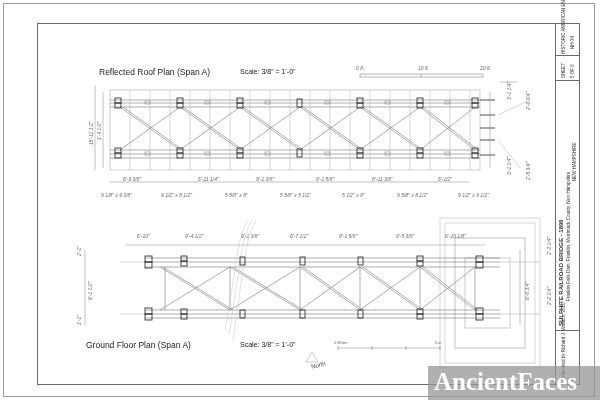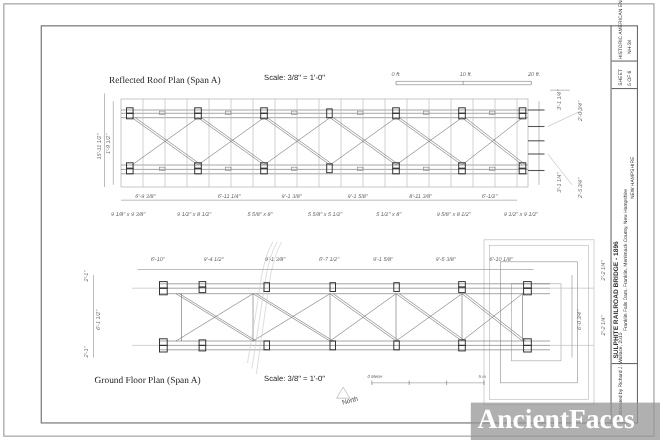--- a/index.html
+++ b/index.html
@@ -1,19 +1,19 @@
 <!DOCTYPE html>
 <html><head>
 <meta charset="utf-8">
 <style>
   html, body { margin: 0; padding: 0; background: #ffffff; }
   body { width: 600px; height: 400px; position: relative; overflow: hidden; font-family: "Liberation Sans", sans-serif; }
   .outer { position: absolute; left: 3px; top: 3px; width: 592px; height: 394px; border: 1px solid #9a9a9a; box-sizing: border-box; }
   .sheet { position: absolute; left: 37px; top: 23px; width: 543px; height: 362px; border: 1px solid #6a6a6a; box-sizing: border-box; background: #fff; }
-  .title-text { position: absolute; font-size: 8.5px; color: #222; white-space: nowrap; font-family: Liberation Serif, serif; }
+  .title-text { position: absolute; font-size: 8.5px; color: #222; white-space: nowrap; }
   .scale-text { position: absolute; font-size: 7px; color: #222; white-space: nowrap; }
   .dim { position: absolute; font-size: 5px; color: #666; white-space: nowrap; font-style: italic; }
   .dimv { position: absolute; font-size: 5px; color: #666; white-space: nowrap; font-style: italic; transform: rotate(-90deg); transform-origin: left top; }
   .titleblock { position: absolute; left: 555px; top: 23px; width: 25px; height: 362px; border-left: 1px solid #6a6a6a; box-sizing: border-box; }
   .tb-cell { position: absolute; left: 0; width: 24px; border-bottom: 1px solid #6a6a6a; box-sizing: border-box; }
   .tb-text { position: absolute; font-size: 4.5px; color: #333; white-space: nowrap; transform: rotate(-90deg); transform-origin: left top; }
   .watermark { position: absolute; left: 428px; top: 366px; width: 172px; height: 34px; background: rgba(150,150,150,0.75); }
   .wm-text { position: absolute; left: 6px; top: 2px; font-family: "Liberation Serif", serif; font-size: 25px; color: #ffffff; font-weight: bold; letter-spacing: 0px; white-space: nowrap; }
   svg { position: absolute; left: 0; top: 0; }
 </style>

